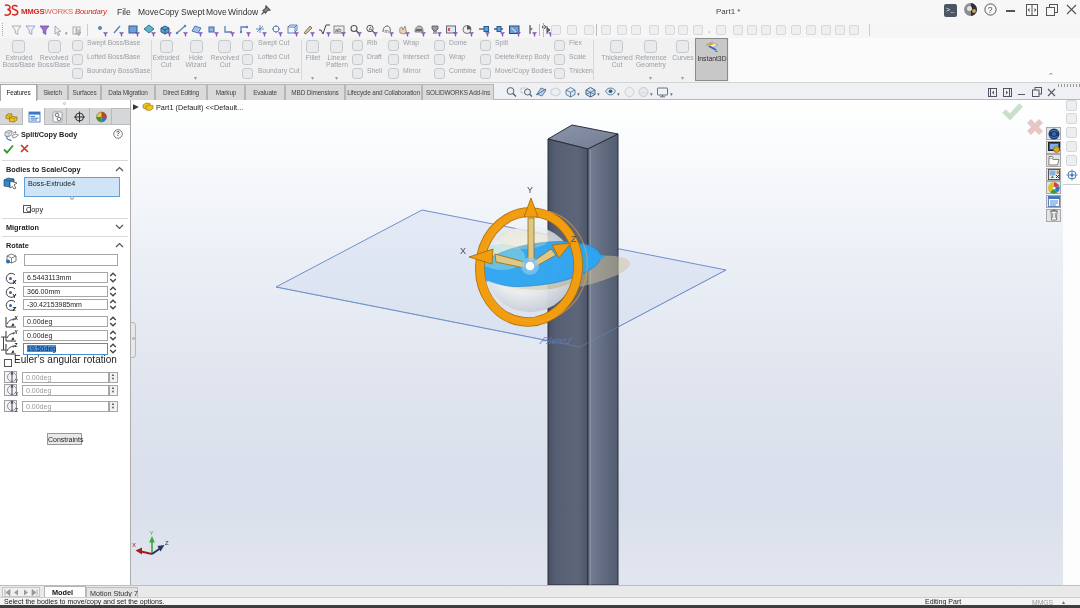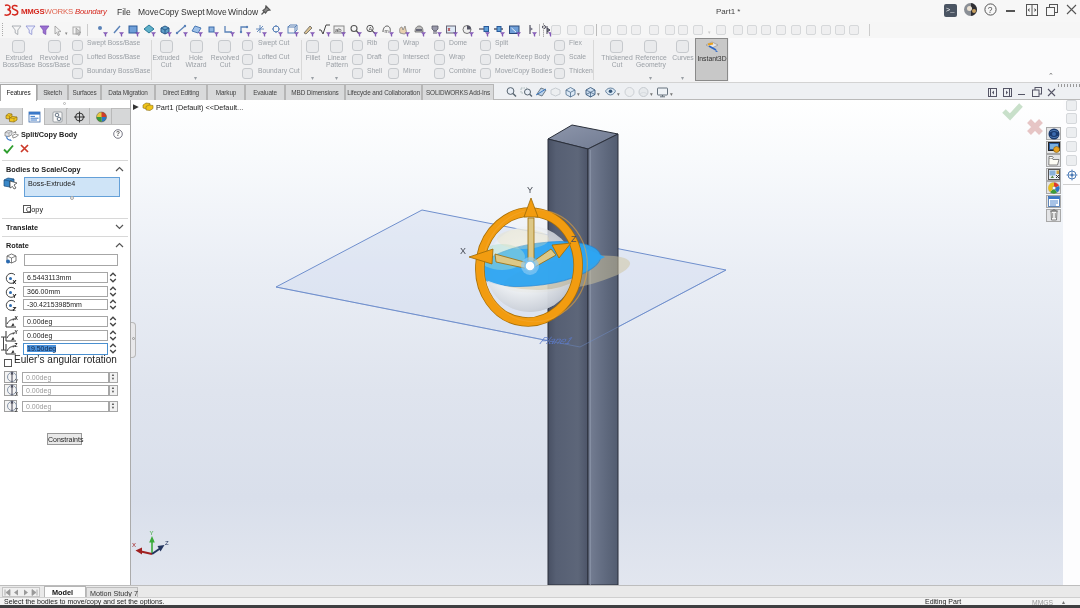--- a/index.html
+++ b/index.html
@@ -669,21 +669,21 @@
 <path d="M1 4 L5 2 L11 3 L11 9 L7 11 L1 10 Z" fill="#3a88c8" stroke="#1a4a7a" stroke-width="0.7"></path>
 <path d="M1 4 L7 5 L11 3 M7 5 V11" fill="none" stroke="#1a4a7a" stroke-width="0.6"></path>
 <path d="M7 5 L14 7 L11 9 L13 12 L11 13 L9.5 10.5 L7 12 Z" fill="#fff" stroke="#333" stroke-width="0.7"></path>
 </svg>
 <div class="abs" style="left:24px;top:77px;width:96px;height:20px;background:#cfe4f7;border:1px solid #64a0d8"></div>
 <div class="abs" style="left:28px;top:79px;font-size:7.2px;color:#222">Boss-Extrude4</div>
 <div class="abs" style="left:70px;top:96px;width:4px;height:4px;border:1px solid #aaa;border-radius:50%;background:#f0f0f0"></div>
 <div class="abs" style="left:23px;top:105px;width:8px;height:8px;background:#fff;border:1px solid #555"></div>
 <div class="abs" style="left:26px;top:105px;font-size:7.3px;color:#222;font-weight:normal">Copy</div>
 <div class="divider" style="top:118px"></div>
-<div class="abs bold7" style="left:6px;top:123px">Translate</div>
+<div class="abs bold7" style="left:6px;top:123px">Migration</div>
 <svg class="abs" style="left:115px;top:124px" width="9" height="6" viewBox="0 0 9 6">
         <path d="M1 1 L4.5 4.5 L8 1" fill="none" stroke="#555" stroke-width="1.2"></path>
       </svg>
 <div class="divider" style="top:136px"></div>
 <div class="abs bold7" style="left:6px;top:141px">Rotate</div>
 <svg class="abs" style="left:115px;top:142px" width="9" height="6" viewBox="0 0 9 6">
         <path d="M1 5 L4.5 1.5 L8 5" fill="none" stroke="#555" stroke-width="1.2"></path>
       </svg>
 <svg class="abs" style="left:5px;top:152px" width="13" height="13" viewBox="0 0 13 13">
 <path d="M2 4 L6.5 2 L11 4 L11 9 L6.5 11 L2 9 Z" fill="#fff" stroke="#555" stroke-width="0.8"></path>

